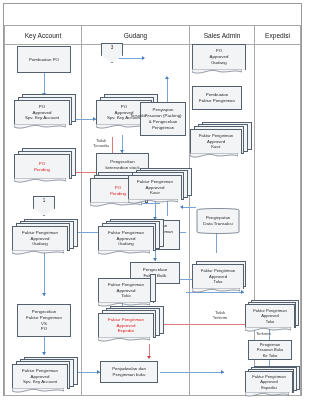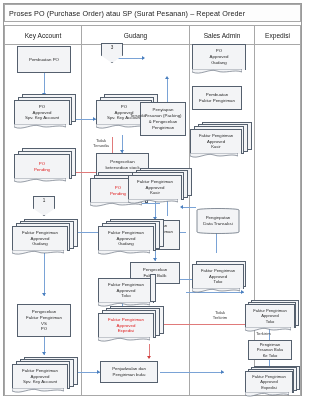--- a/index.html
+++ b/index.html
@@ -85,21 +85,20 @@
     text-align:center;white-space:nowrap;
   }
   .elabel.two{white-space:normal;width:22px;}
 </style>
 </head>
 <body>
 
 <div id="page">
   <div class="frame"></div>
 
-  <div class="title-bar">Proses PO (Purchase Order) atau SP (Surat Pesanan) – Repeat Oreder</div>
 
   <div class="lanes">
 
     <div class="lane-head first" style="left:0;width:78px;">
         <span>Key Account</span>
       </div>
     <div class="lane-head" style="left:78px;width:108px;">
         <span>Gudang</span>
       </div>
     <div class="lane-head" style="left:186px;width:65px;">

